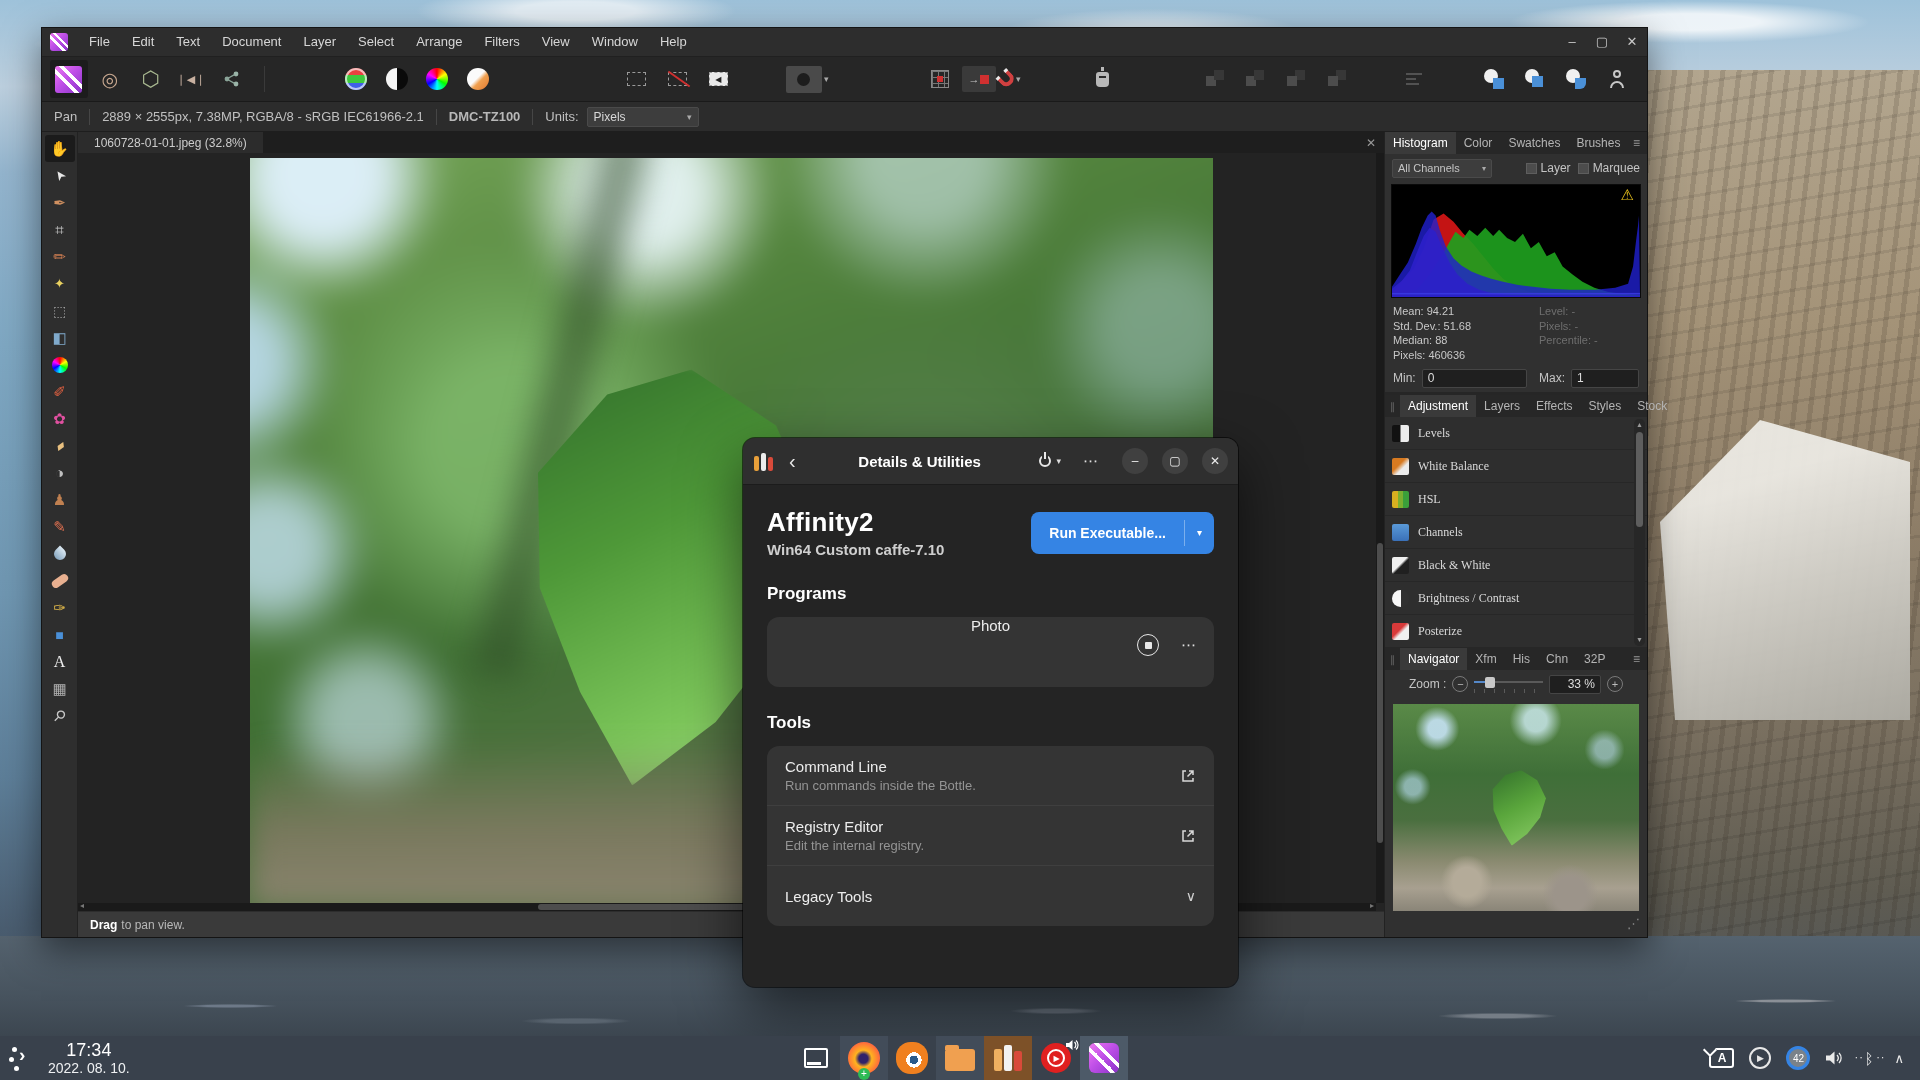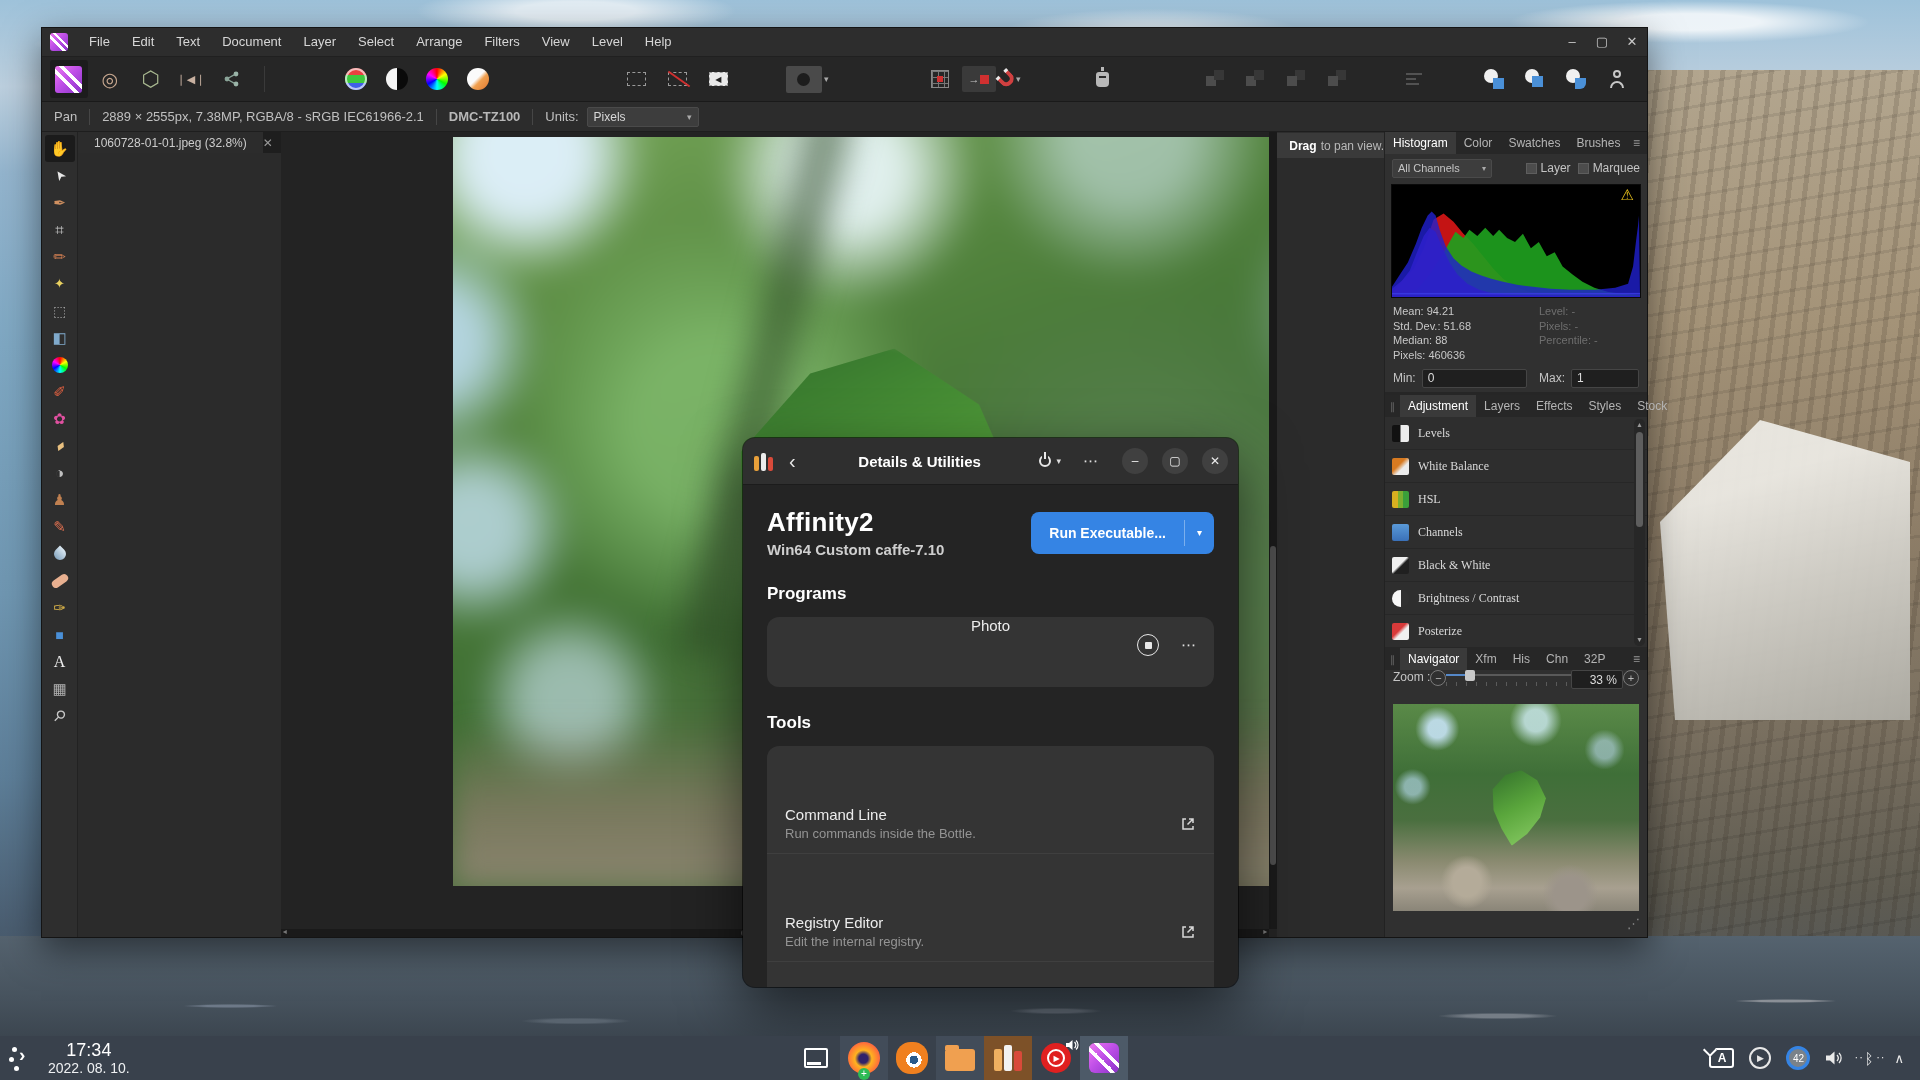--- a/index.html
+++ b/index.html
@@ -102,21 +102,21 @@
   .t0{color:#f0c090;} .t1{color:#e8e8e8; transform:rotate(-125deg); font-size:13px;} .t2{color:#d09060;} .t3{color:#c8c8c8;}
   .t4{color:#c87a50;} .t5{color:#e8d060; font-size:13px;} .t6{color:#aaa; font-size:14px;} .t7{color:#80aacc;}
   .t8 span{ font-size:0; width:16px; height:16px; border-radius:50%; background:conic-gradient(#f00,#ff0,#0f0,#0ff,#00f,#f0f,#f00); display:block;}
   .t9{color:#e06040;} .t10{color:#e050a0;} .t11{color:#e8c080; transform:rotate(-35deg); font-size:12px;} .t12{color:#c0c0c0;}
   .t13{color:#c08050;} .t14{color:#e07050;}
   .t15 span{ font-size:0; display:block; width:12px; height:12px; background:linear-gradient(180deg,#dce9f2,#86a6c0); border-radius:0 50% 50% 50%; transform:rotate(45deg);}
   .t16 span{ font-size:0; display:block; width:18px; height:8px; background:#e8b090; border-radius:4px; transform:rotate(-35deg);}
   .t17{color:#e0b84a;} .t18{color:#4a90d8; font-size:14px;} .t19{color:#f0f0f0; font-family:"Liberation Serif",serif; font-size:16px;}
   .t20{color:#b0b0b0;} .t21{color:#c8c8c8; transform:rotate(45deg);}
 
-  .af-canvascol { flex:1; display:flex; min-width:0; }
+  .af-canvascol { flex:1; display:flex; flex-direction:column; min-width:0; }
   .af-tabbar { height:21px; background:#1e1e1e; display:flex; align-items:center; flex:0 0 auto; }
   .doc-tab { height:100%; background:#2c2c2c; display:flex; align-items:center; padding:0 16px; font-size:12px; color:#cccccc; }
   .tab-close { margin-left:auto; margin-right:8px; color:#999; font-size:12px; }
   .af-viewport { flex:1; position:relative; background:#232323; overflow:hidden; }
 
   .photo { position:absolute; left:172px; top:5px; width:963px; height:749px; overflow:hidden; background:#3f6f33; }
   .photo-bokeh { position:absolute; inset:-25px; filter:blur(14px); transform:scale(1.06);
     background:
       radial-gradient(circle at 12% 8%, rgba(225,242,255,.95) 0 55px, transparent 115px),
       radial-gradient(circle at 3% 30%, rgba(195,225,250,.85) 0 45px, transparent 105px),
@@ -178,21 +178,21 @@
   .a1 { background:linear-gradient(135deg,#d87a20 40%,#ececec 62%); }
   .a2 { background:linear-gradient(90deg,#d8b020 0 33%,#7ab030 33% 66%,#3aa03a 66%); }
   .a3 { background:linear-gradient(180deg,#5a9ad8,#3a70b8); }
   .a4 { background:linear-gradient(135deg,#f0f0f0 45%,#202020 55%); }
   .a5 { background:linear-gradient(90deg,#f8f8f8 50%,#303030 50%); border-radius:50%; }
   .a6 { background:linear-gradient(135deg,#d83a3a 42%,#f0f0f0 58%); }
   .adj-scroll { position:absolute; right:2px; top:2px; bottom:2px; width:11px; background:#272727; border-radius:5px;
     display:flex; flex-direction:column; align-items:center; font-size:7px; color:#999; }
   .adj-scroll .sthumb { width:7px; height:95px; background:#5e5e5e; border-radius:4px; margin-top:3px; }
   .adj-scroll .sup { margin-top:2px; } .adj-scroll .sdn { margin-top:auto; margin-bottom:2px; }
-  .rp-zoomrow { height:28px; display:flex; align-items:flex-start; padding:0 8px; font-size:12px; color:#c4c4c4; flex:0 0 auto; }
+  .rp-zoomrow { height:28px; display:flex; align-items:center; padding:0 24px; gap:6px; font-size:12px; color:#c4c4c4; flex:0 0 auto; }
   .zoom-btn { width:16px; height:16px; border:1px solid #7a7a7a; border-radius:50%; display:flex; align-items:center; justify-content:center;
     font-size:11px; color:#bbb; flex:0 0 auto; line-height:1; }
   .zoom-slider { flex:1; position:relative; height:14px; }
   .zoom-track { position:absolute; left:0; right:0; top:4px; height:2px; background:#5a5a5a; }
   .zoom-fill { position:absolute; left:0; width:17%; top:4px; height:2px; background:#5588c8; }
   .zoom-knob { position:absolute; left:15%; top:0; width:10px; height:11px; background:#c8c8c8; border-radius:2px; }
   .zoom-ticks { position:absolute; left:0; right:0; bottom:-2px; height:4px;
     background:repeating-linear-gradient(90deg,#5a5a5a 0 1px,transparent 1px 10px); }
   .zoom-val { width:52px; height:19px; background:#1f1f1f; border:1px solid #454545; border-radius:2px;
     display:flex; align-items:center; justify-content:flex-end; padding-right:5px; font-size:12px; color:#ddd; flex:0 0 auto; }
@@ -235,21 +235,21 @@
   .bt-runbtn { display:flex; align-items:stretch; height:42px; border-radius:8px; overflow:hidden; background:#3584e4; }
   .bt-runmain { display:flex; align-items:center; padding:0 18px; font-size:14px; font-weight:bold; color:#fff; }
   .bt-runsep { width:1px; background:rgba(255,255,255,.35); margin:8px 0; }
   .bt-runarr { display:flex; align-items:center; padding:0 12px; font-size:10px; color:#fff; }
   .bt-sec { font-size:17px; font-weight:bold; margin-top:26px; }
   .bt-card { margin-top:13px; background:#343434; border-radius:12px; overflow:hidden; }
   .bt-prog-row { height:70px; display:flex; align-items:center; padding:0 18px; font-size:15px; color:#ececec;flex-direction:column; }
   .bt-prog-actions { margin-left:auto; display:flex; align-items:center; gap:22px; }
   .stop-ic { width:22px; height:22px; border:1.5px solid #e8e8e8; border-radius:50%; display:flex; align-items:center; justify-content:center; }
   .stop-ic i { width:7px; height:7px; background:#e8e8e8; border-radius:1px; display:block; }
-  .bt-tool-row { min-height:60px; display:flex; align-items:center; padding:9px 18px; border-bottom:1px solid rgba(255,255,255,.06);margin-top:48px; }
+  .bt-tool-row { min-height:60px; display:flex; align-items:center; padding:9px 18px; border-bottom:1px solid rgba(255,255,255,.06); }
   .bt-tool-row:last-child { border-bottom:none; }
   .bt-tool-text { flex:1; }
   .bt-tool-name { font-size:15px; color:#ececec; }
   .bt-tool-desc { font-size:13px; color:#949494; margin-top:3px; }
   .bt-expander { font-size:14px; color:#d0d0d0; }
 
   
   .taskbar { position:absolute; left:0; right:0; bottom:0; height:44px; background:#39414c; z-index:30;
     display:flex; align-items:center; color:#fff; }
   .tb-launcher { width:44px; height:44px; position:relative; flex:0 0 auto; }
@@ -309,21 +309,21 @@
     <div class="aflogo"></div>
     <span class="menu-item">File</span>
     <span class="menu-item">Edit</span>
     <span class="menu-item">Text</span>
     <span class="menu-item">Document</span>
     <span class="menu-item">Layer</span>
     <span class="menu-item">Select</span>
     <span class="menu-item">Arrange</span>
     <span class="menu-item">Filters</span>
     <span class="menu-item">View</span>
-    <span class="menu-item">Level</span>
+    <span class="menu-item">Window</span>
     <span class="menu-item">Help</span>
     <div class="winctl">
       <span>–</span>
       <span>▢</span>
       <span>✕</span>
     </div>
   </div>
 
   <div class="af-toolbar">
     <div class="tb-cell sel">

